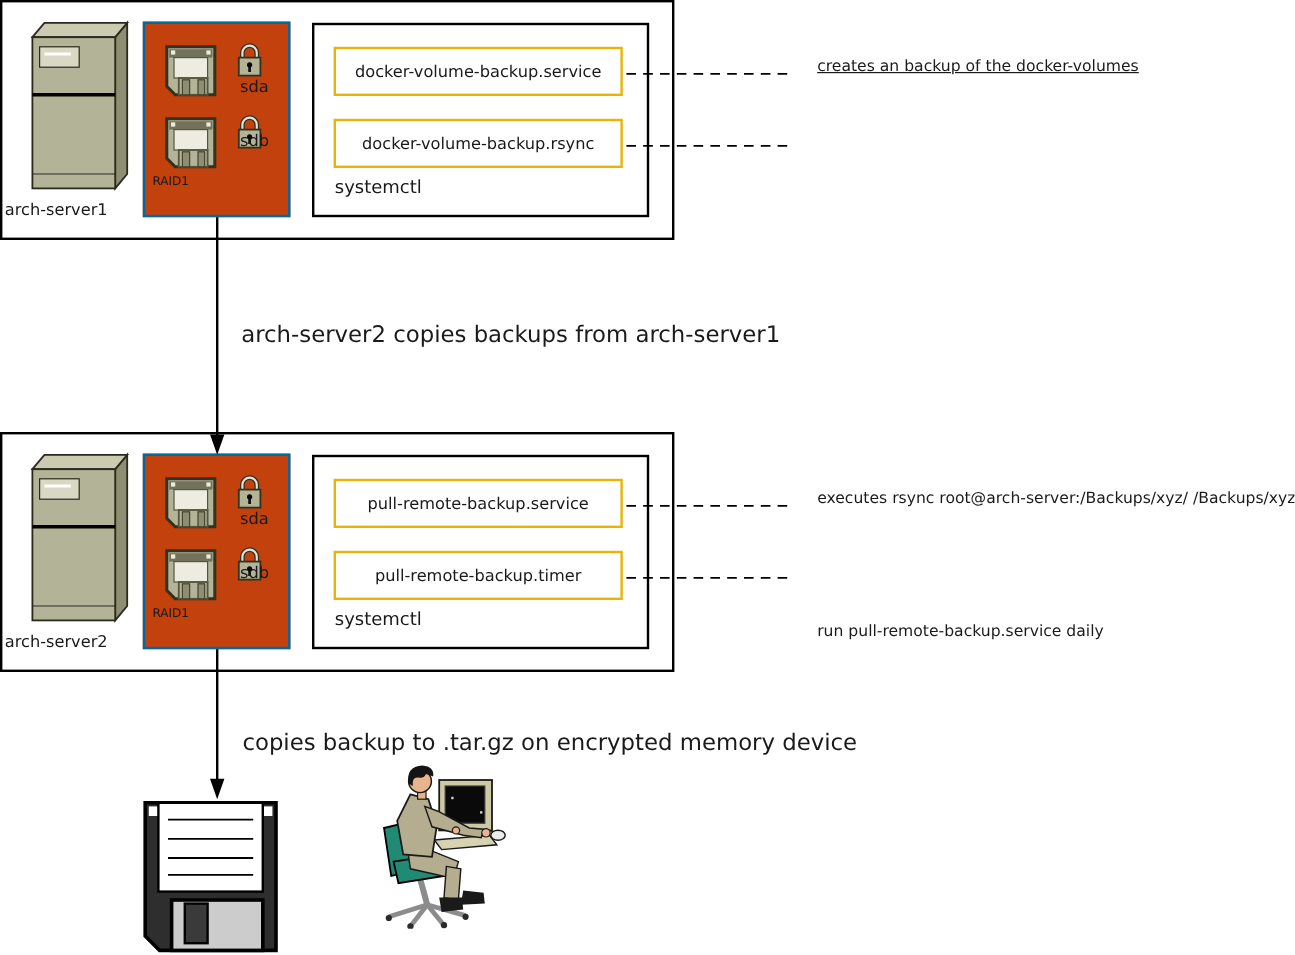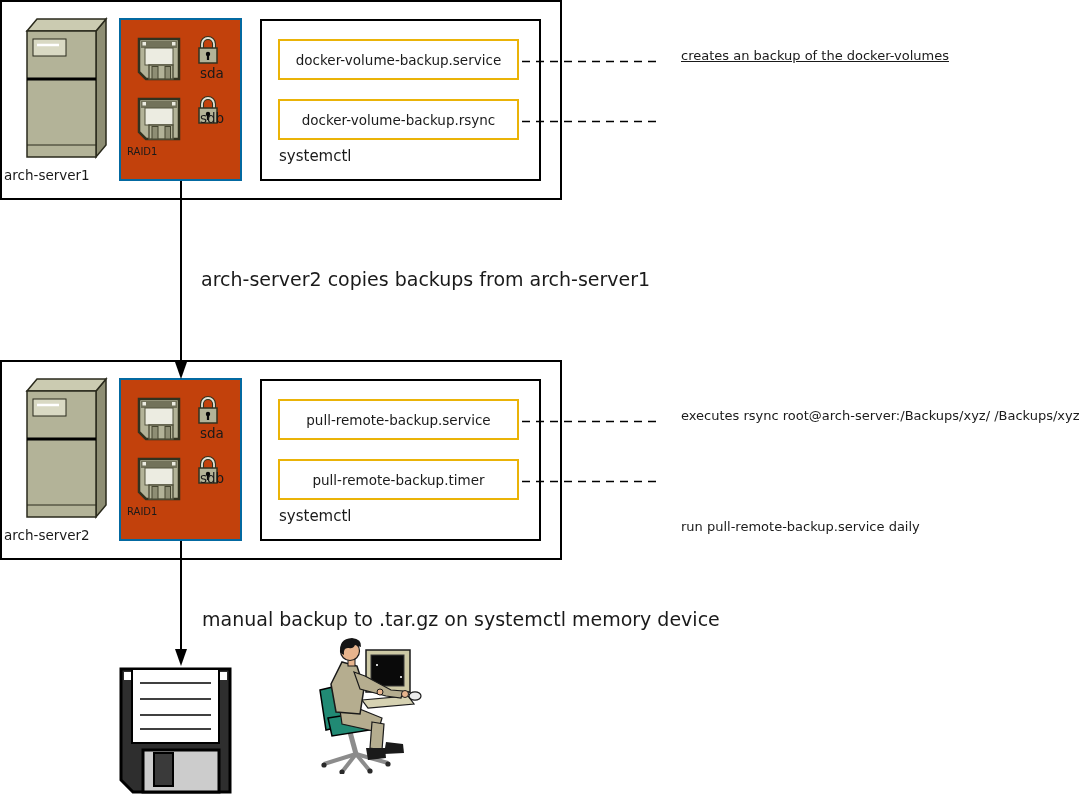--- a/index.html
+++ b/index.html
@@ -130,21 +130,21 @@
       <div class="unit-box unit-timer">pull-remote-backup.timer</div>
       <div class="sys-label">systemctl</div>
     </div>
   </section>
 
   <div class="note note1">creates an backup of the docker-volumes</div>
   <div class="note note3">executes rsync root@arch-server:/Backups/xyz/ /Backups/xyz/</div>
   <div class="note note4">run pull-remote-backup.service daily</div>
 
   <div class="flow-label flow1">arch-server2 copies backups from arch-server1</div>
-  <div class="flow-label flow2">manual backup to .tar.gz on systemctl memory device</div>
+  <div class="flow-label flow2">copies backup to .tar.gz on encrypted memory device</div>
 
   <svg class="bigfloppy" width="115" height="129" viewBox="0 0 115 129">
     <polygon points="3,3 112,3 112,126 15,126 3,114" fill="#2e2e2e" stroke="#000" stroke-width="3"></polygon>
     <rect x="6" y="6" width="8" height="8" fill="#ffffff"></rect>
     <rect x="101" y="6" width="8" height="8" fill="#ffffff"></rect>
     <rect x="14" y="3" width="87" height="74" fill="#ffffff" stroke="#000" stroke-width="2"></rect>
     <line x1="22" y1="17" x2="93" y2="17" stroke="#000" stroke-width="1.5"></line>
     <line x1="22" y1="33" x2="93" y2="33" stroke="#000" stroke-width="1.5"></line>
     <line x1="22" y1="49" x2="93" y2="49" stroke="#000" stroke-width="1.5"></line>
     <line x1="22" y1="63" x2="93" y2="63" stroke="#000" stroke-width="1.5"></line>

